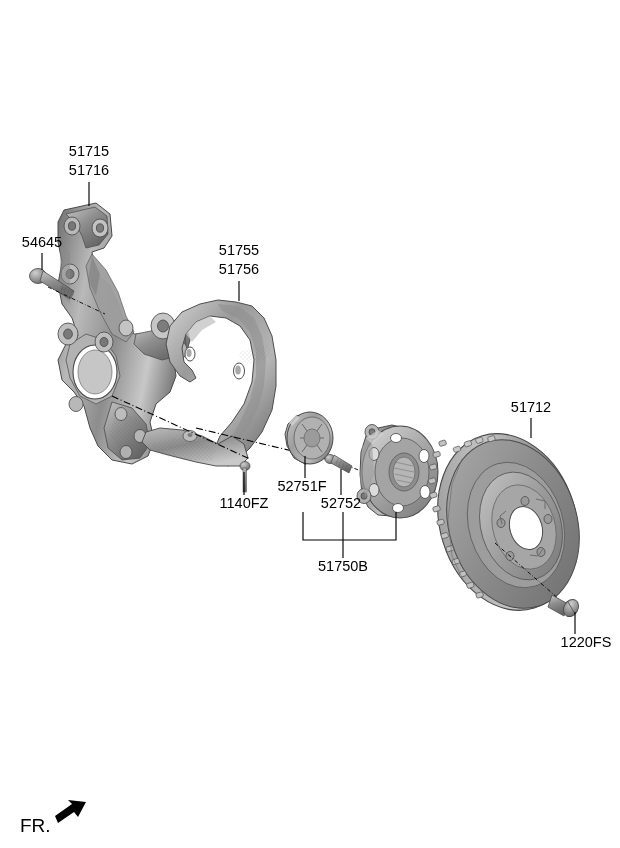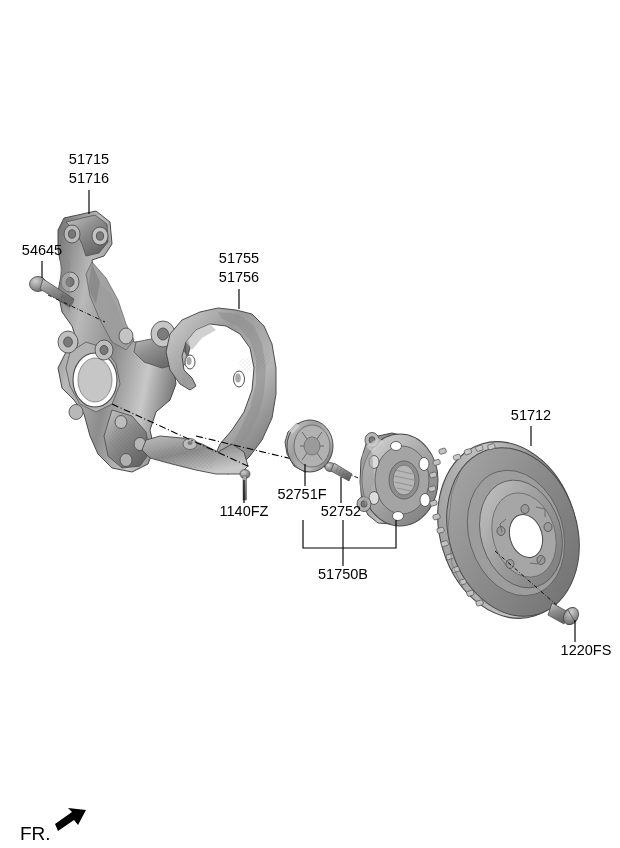--- a/index.html
+++ b/index.html
@@ -9,21 +9,21 @@
   }
   body {
     width: 620px;
     height: 848px;
     position: relative;
     overflow: hidden;
     font-family: "Liberation Sans", sans-serif;
   }
   #diagram-root {
     position: absolute;
-    left: 0; top: 12px;
+    left: 0; top: 4px;
     width: 620px;
     height: 824px;
   }
   svg.sheet {
     position: absolute;
     left: 0; top: 0;
     width: 620px;
     height: 848px;
     display: block;
   }

